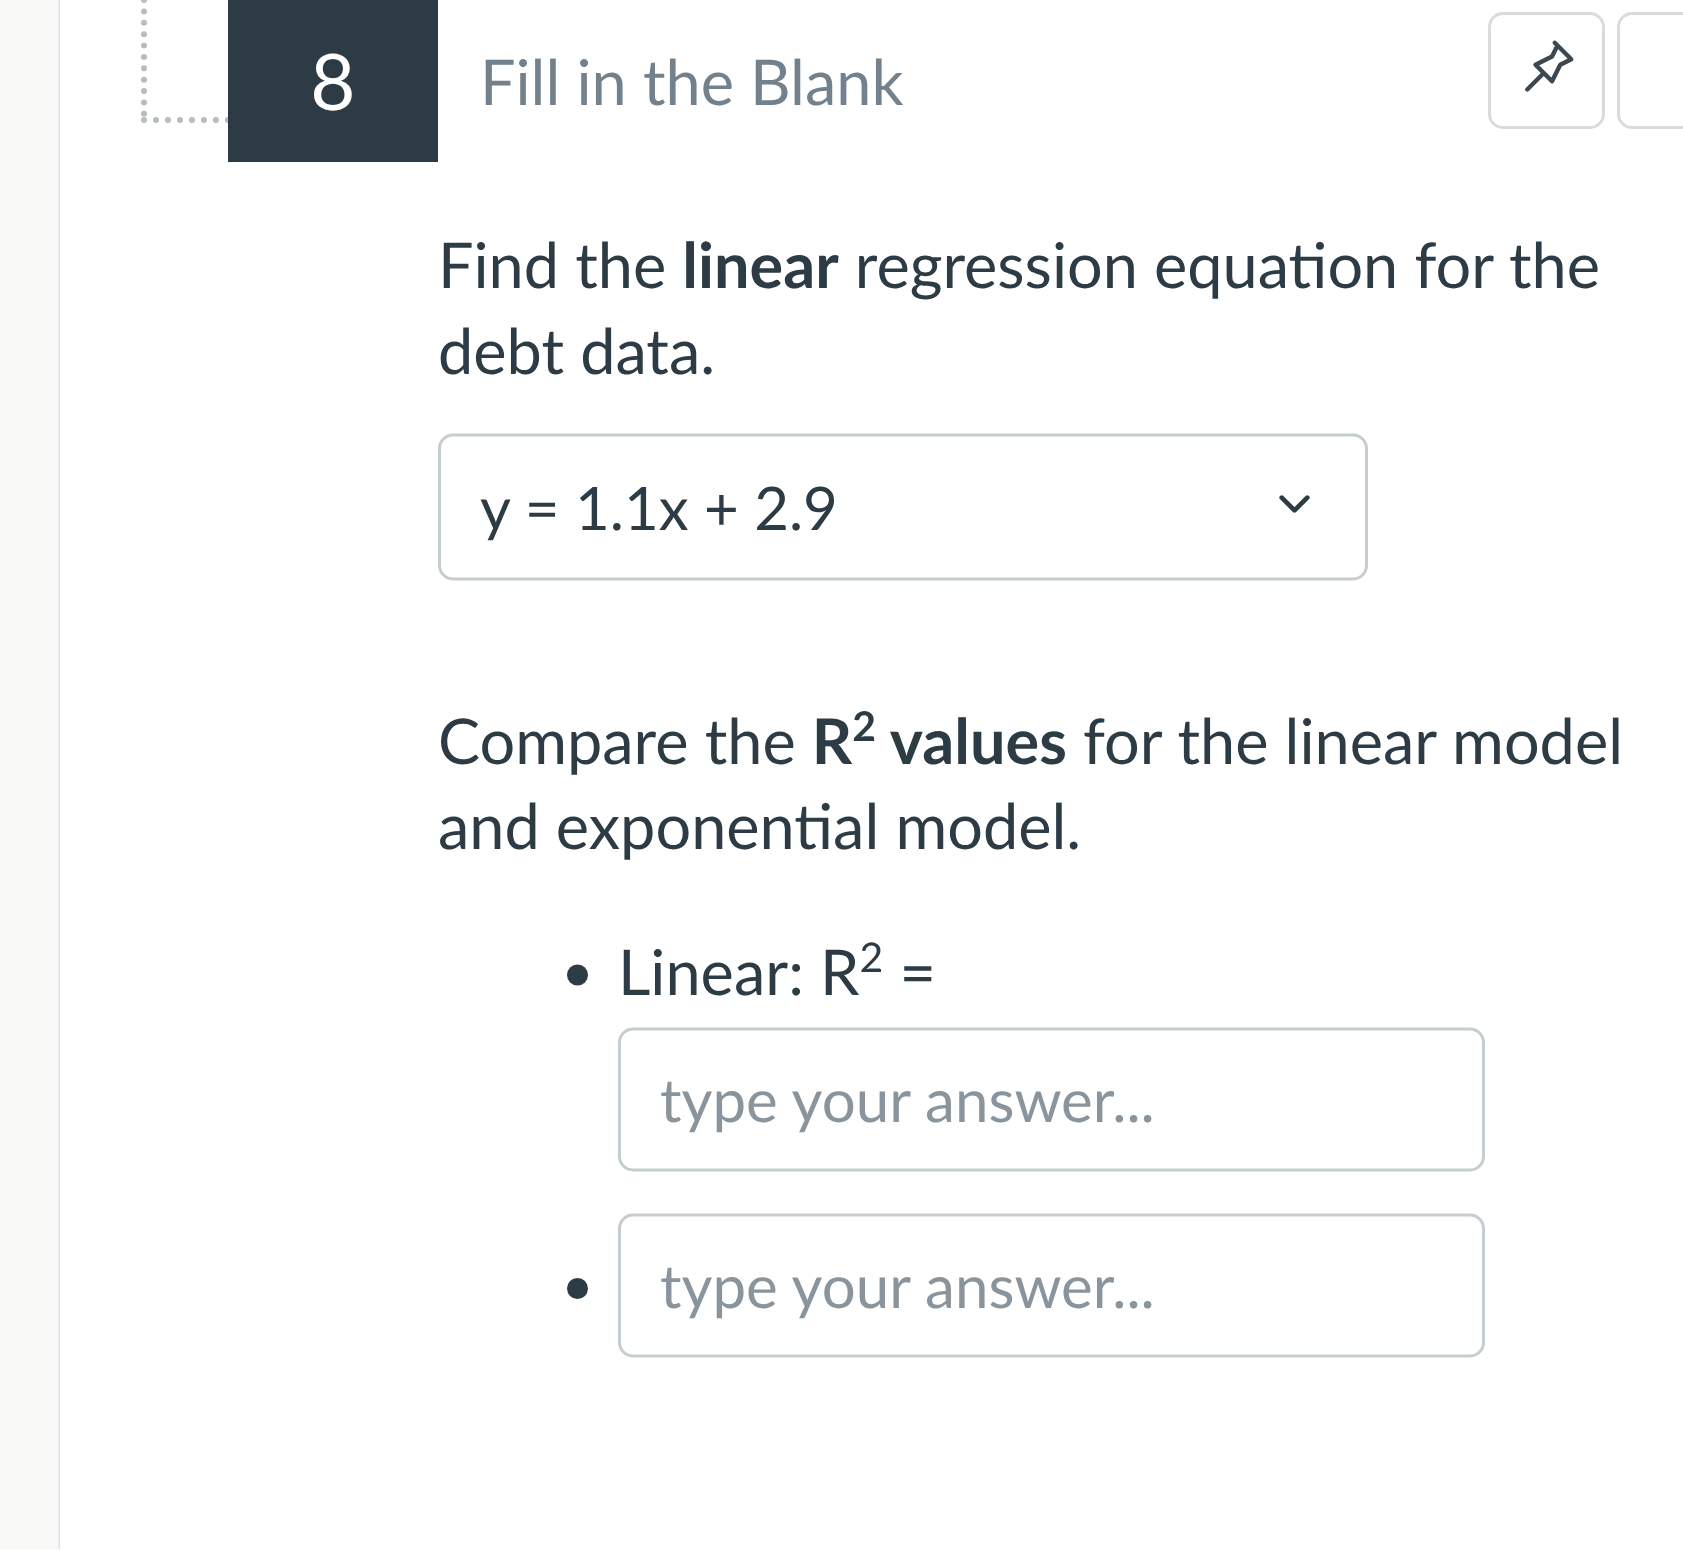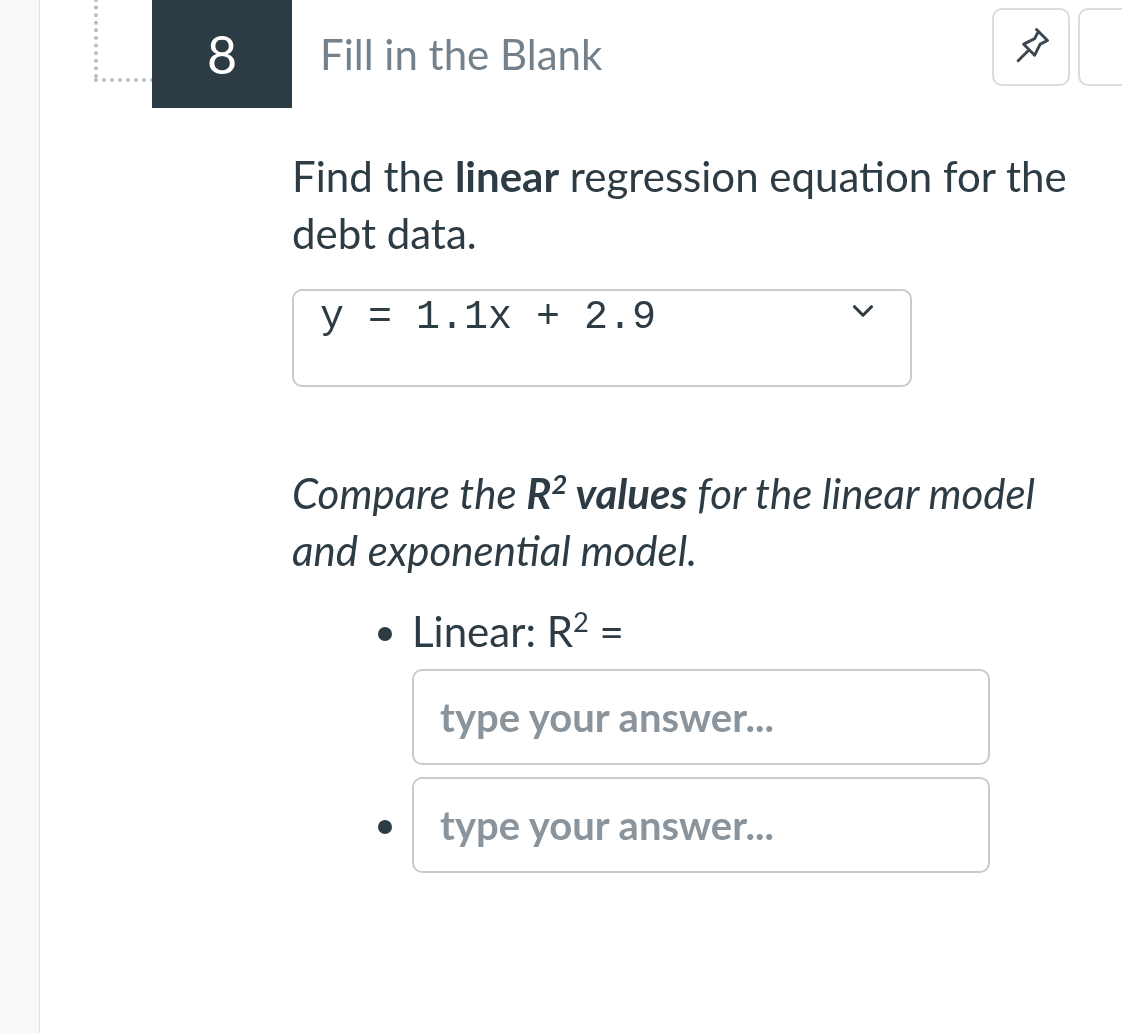--- a/index.html
+++ b/index.html
@@ -114,54 +114,53 @@
   .prompt-1 { margin-bottom: 28px; }
   .prompt-1 .bold, .prompt-2 .bold { font-weight: 700; }
   .select-wrap {
     margin-top: 12px;
     margin-bottom: 78px;
     width: 620px;
     height: 98px;
     border: 2px solid #c6cdd1;
     border-radius: 10px;
     display: flex;
+    align-items: center;
     justify-content: space-between;
     padding: 0 30px 0 26px;
     font-size: 40px;
     color: #2d3b45;
     background: #ffffff;
     cursor: pointer;
-    font-family: Liberation Mono, monospace;
   }
   .select-wrap .chev { color: #2d3b45; }
   .select-wrap .chev svg { width: 34px; height: 34px; }
-  .prompt-2 { margin-bottom: 24px; font-style: italic; }
+  .prompt-2 { margin-bottom: 40px; }
   ul.answers {
     list-style: disc;
     padding-left: 120px;
     margin: 0;
   }
   ul.answers li {
-    margin-bottom: 12px;
+    margin-bottom: 28px;
     font-size: 42px;
     color: #2d3b45;
   }
   ul.answers li .label { display: block; margin-bottom: 10px; }
   .answer-input {
     width: 578px;
     height: 96px;
     border: 2px solid #c6cdd1;
     border-radius: 10px;
     font-size: 40px;
     font-family: inherit;
     padding: 0 26px;
     color: #2d3b45;
     background: #ffffff;
     outline: none;
-    font-weight: bold;
   }
   .answer-input::placeholder {
     color: #8a949c;
   }
   sup { font-size: 0.65em; vertical-align: super; }
 </style>
 </head>
 <body>
 
 <div class="page">

